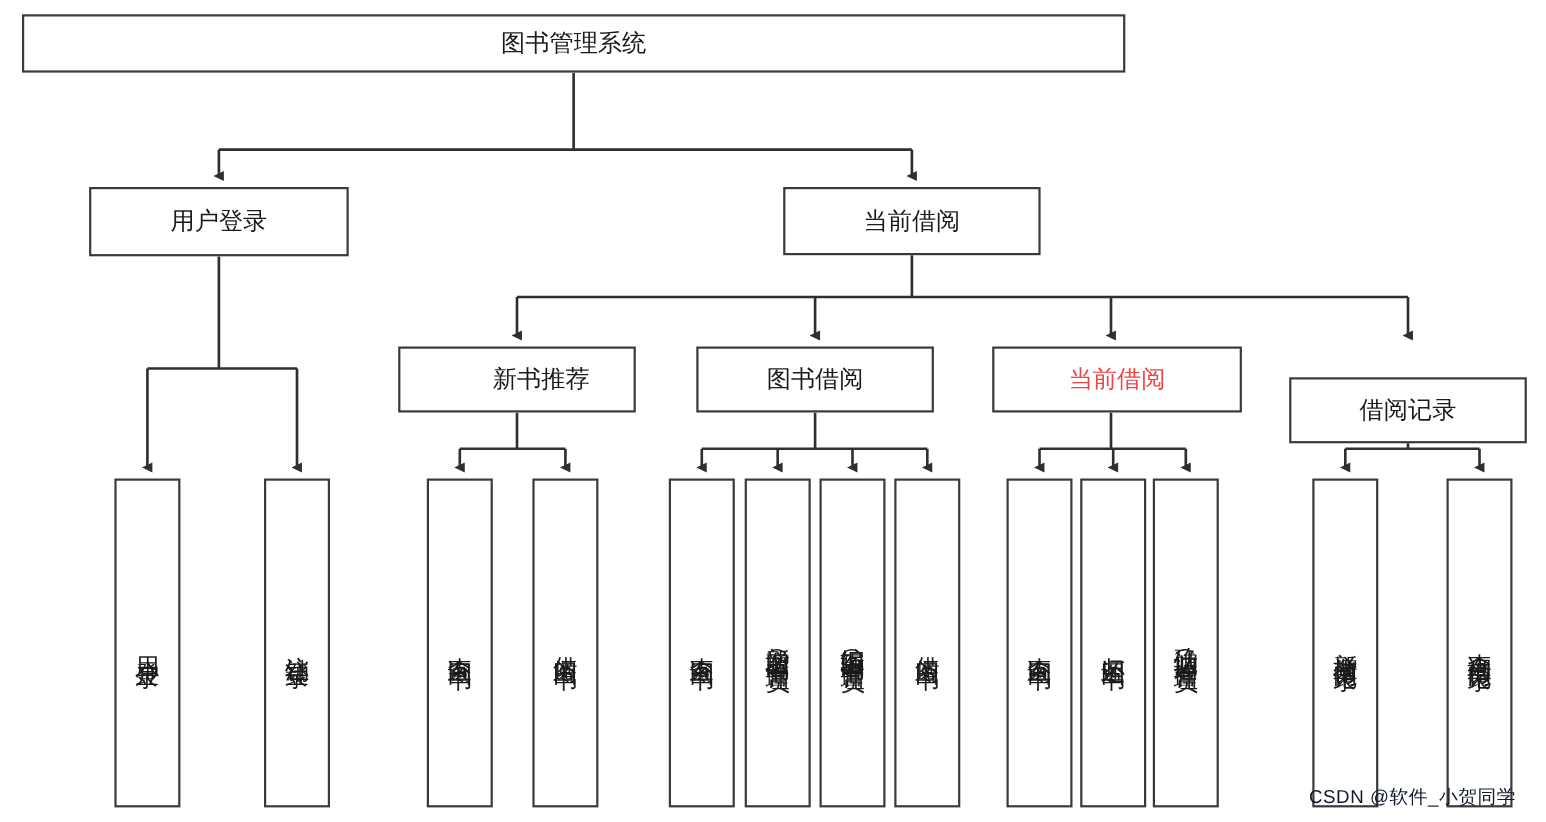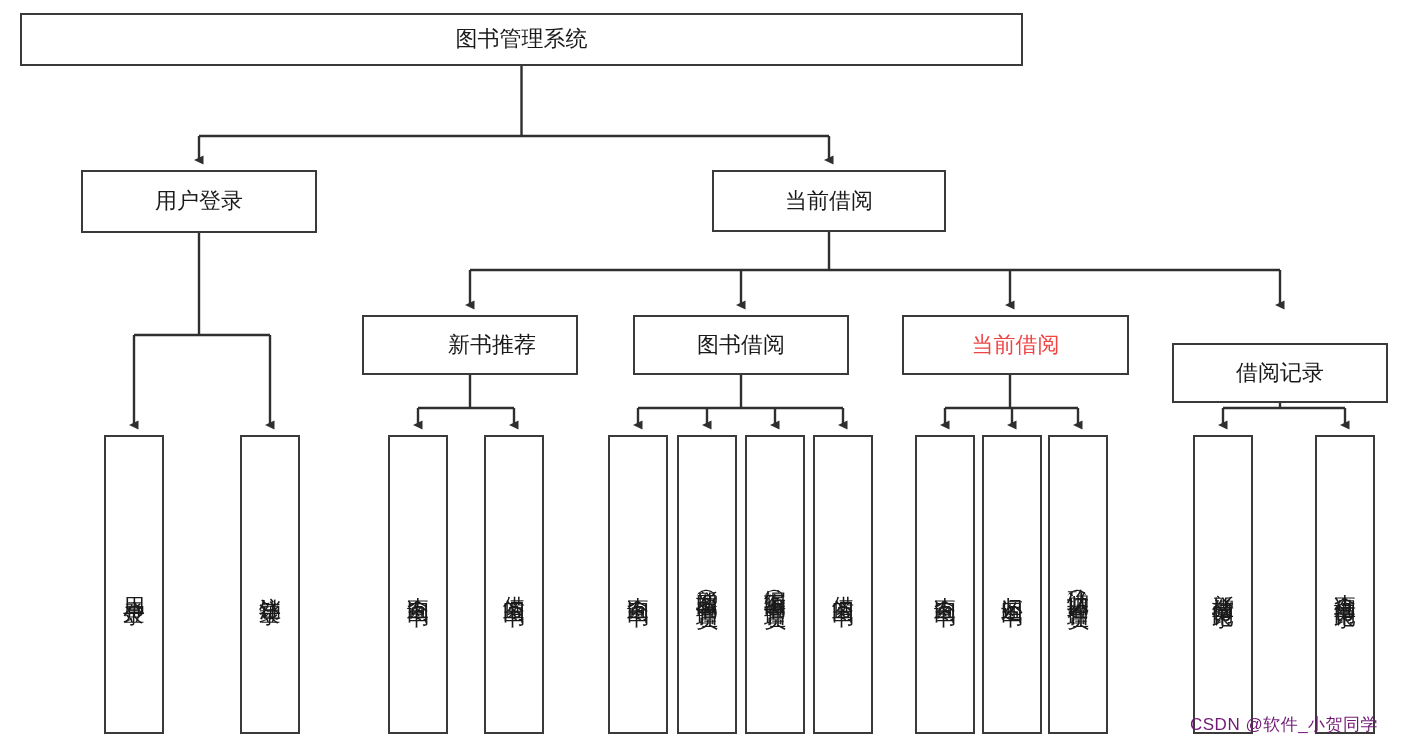--- a/index.html
+++ b/index.html
@@ -30,21 +30,21 @@
   .node.v .lbl{
     writing-mode:vertical-rl;
     text-orientation:upright;
     letter-spacing:3px;
     white-space:nowrap;
   }
   .node.h .lbl{white-space:nowrap;}
   .watermark{
     position:absolute;
     font-size:17px;
-    color:#701a75;
+    color:#0f172a;
     white-space:nowrap;
     letter-spacing:0.5px;
     pointer-events:none;
   }
 </style>
 </head>
 <body>
 
 <div id="canvas">
   <svg id="wires" viewBox="0 0 1405 747">

